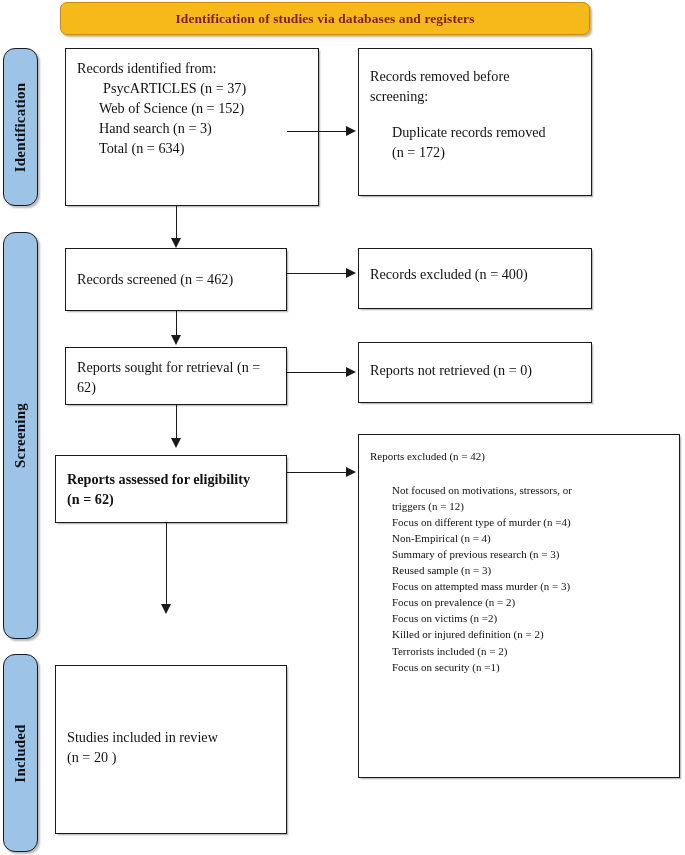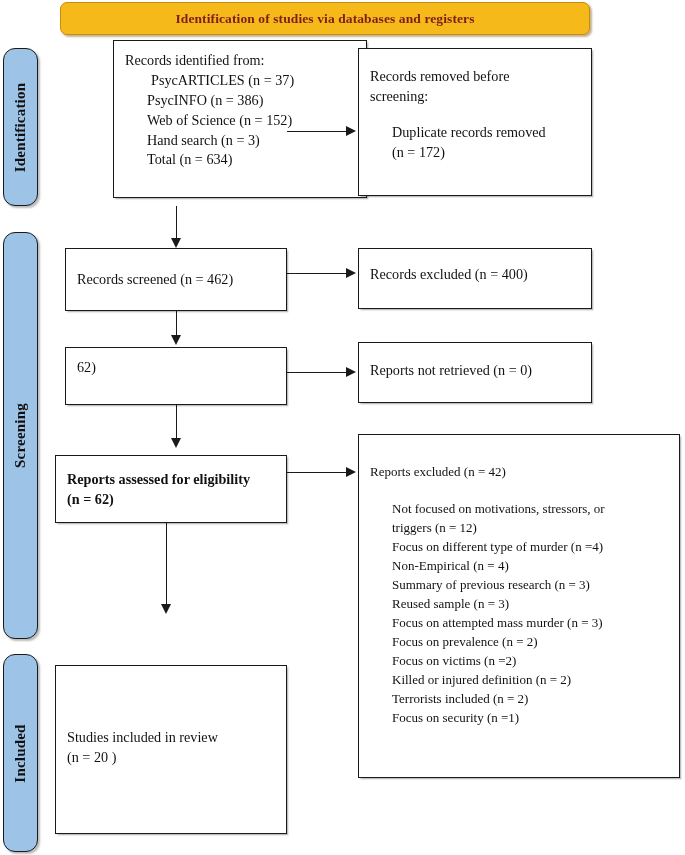--- a/index.html
+++ b/index.html
@@ -127,25 +127,24 @@
   </div>
 
   <div class="pill" style="left:3px; top:232px; width:33px; height:405px;">
     <span class="pill-label">Screening</span>
   </div>
 
   <div class="pill" style="left:3px; top:654px; width:33px; height:196px;">
     <span class="pill-label">Included</span>
   </div>
 
-  <div class="box" style="left:65px; top:40px; width:254px; height:158px;margin-left:48px;">
+  <div class="box" style="left:65px; top:48px; width:254px; height:158px;">
     <div class="box-pad box-inner" style="top:10px;">
       <div class="line">Records identified from:</div>
       <div class="line indent">PsycARTICLES (n = 37)</div>
-      <div class="line indent-sm">PsycINFO (n = 386)</div>
       <div class="line indent-sm">Web of Science (n = 152)</div>
       <div class="line indent-sm">Hand search (n = 3)</div>
       <div class="line indent-sm">Total (n  = 634)</div>
     </div>
   </div>
 
   <div class="hline" style="left:287px; top:131px; width:59px;"></div>
   <div class="arrow-right" style="left:346px; top:126px;"></div>
 
   <div class="box" style="left:358px; top:48px; width:234px; height:148px;">
@@ -174,20 +173,21 @@
     <div class="box-pad box-inner" style="top:16px;">
       <div class="line">Records excluded (n = 400)</div>
     </div>
   </div>
 
   <div class="vline" style="left:176px; top:311px; height:30px;"></div>
   <div class="arrow-down" style="left:171px; top:335px;"></div>
 
   <div class="box" style="left:65px; top:347px; width:222px; height:58px;">
     <div class="box-pad box-inner" style="top:10px;">
+      <div class="line">Reports sought for retrieval (n =</div>
       <div class="line">62)</div>
     </div>
   </div>
 
   <div class="hline" style="left:287px; top:372px; width:59px;"></div>
   <div class="arrow-right" style="left:346px; top:367px;"></div>
 
   <div class="box" style="left:358px; top:342px; width:234px; height:61px;">
     <div class="box-pad box-inner" style="top:18px;">
       <div class="line">Reports not retrieved (n = 0)</div>
@@ -201,21 +201,21 @@
     <div class="box-pad box-inner" style="top:14px;font-weight:bold;">
       <div class="line">Reports assessed for eligibility</div>
       <div class="line">(n = 62)</div>
     </div>
   </div>
 
   <div class="hline" style="left:287px; top:472px; width:59px;"></div>
   <div class="arrow-right" style="left:346px; top:467px;"></div>
 
   <div class="box" style="left:358px; top:434px; width:322px; height:344px;">
-    <div class="box-pad box-inner" style="top:28px; font-size:13px; line-height:1.46;">
+    <div class="box-pad box-inner" style="top:13px; font-size:11px; line-height:1.46;">
       <div class="line">Reports excluded (n = 42)</div>
       <div class="line" style="height:18px;"></div>
       <div class="line indent-sm">Not focused on motivations, stressors, or</div>
       <div class="line indent-sm">triggers (n = 12)</div>
       <div class="line indent-sm">Focus on different type of murder (n =4)</div>
       <div class="line indent-sm">Non-Empirical (n = 4)</div>
       <div class="line indent-sm">Summary of previous research (n = 3)</div>
       <div class="line indent-sm">Reused sample (n = 3)</div>
       <div class="line indent-sm">Focus on attempted mass murder (n = 3)</div>
       <div class="line indent-sm">Focus on prevalence (n = 2)</div>

